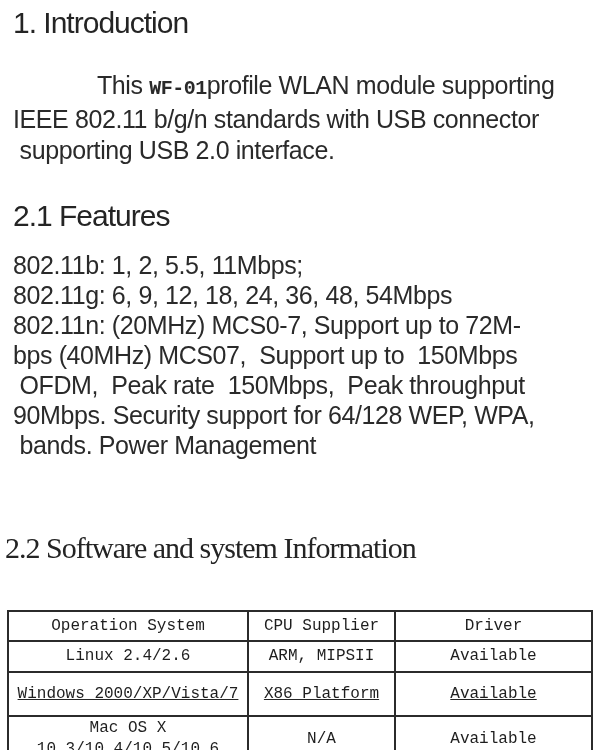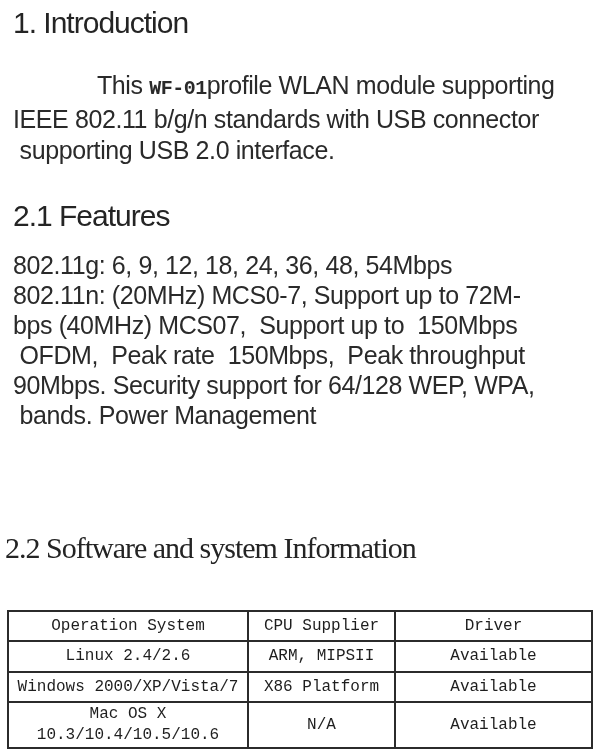--- a/index.html
+++ b/index.html
@@ -60,39 +60,40 @@
     padding: 0;
     color: #1e1e1e;
     white-space: pre-line;
     line-height: 21px;
   }
   #os-support-table col.c1 { width: 240px; }
   #os-support-table col.c2 { width: 147px; }
   #os-support-table col.c3 { width: 197px; }
   #os-support-table tr.hdr  { height: 30px; }
   #os-support-table tr.r1   { height: 31px; }
-  #os-support-table tr.r2   { height: 30px; }
+  #os-support-table tr.r2   { height: 44px; text-decoration: underline; }
   #os-support-table tr.r3   { height: 46px; }
 </style>
 </head>
 <body>
 
 <div>
 
   <div class="abs heading" id="heading-introduction">1. Introduction</div>
 
   <div class="abs" id="intro-paragraph">
     <div class="bodyline" id="intro-line-1"><span>This </span><span class="model-number">WF-01</span><span>profile WLAN module supporting</span></div>
     <div class="bodyline">IEEE 802.11 b/g/n standards with USB connector</div>
     <div class="bodyline"> supporting USB 2.0 interface.</div>
   </div>
 
   <div class="abs heading" id="heading-features">2.1 Features</div>
 
   <div class="abs" id="features-paragraph">
+    <div class="bodyline">802.11b: 1, 2, 5.5, 11Mbps;</div>
     <div class="bodyline">802.11g: 6, 9, 12, 18, 24, 36, 48, 54Mbps</div>
     <div class="bodyline">802.11n: (20MHz) MCS0-7, Support up to 72M-</div>
     <div class="bodyline">bps (40MHz) MCS07,  Support up to  150Mbps</div>
     <div class="bodyline"> OFDM,  Peak rate  150Mbps,  Peak throughput</div>
     <div class="bodyline">90Mbps. Security support for 64/128 WEP, WPA,</div>
     <div class="bodyline"> bands. Power Management</div>
   </div>
 
   <div class="abs heading" id="heading-software">2.2 Software and system Information</div>
 

